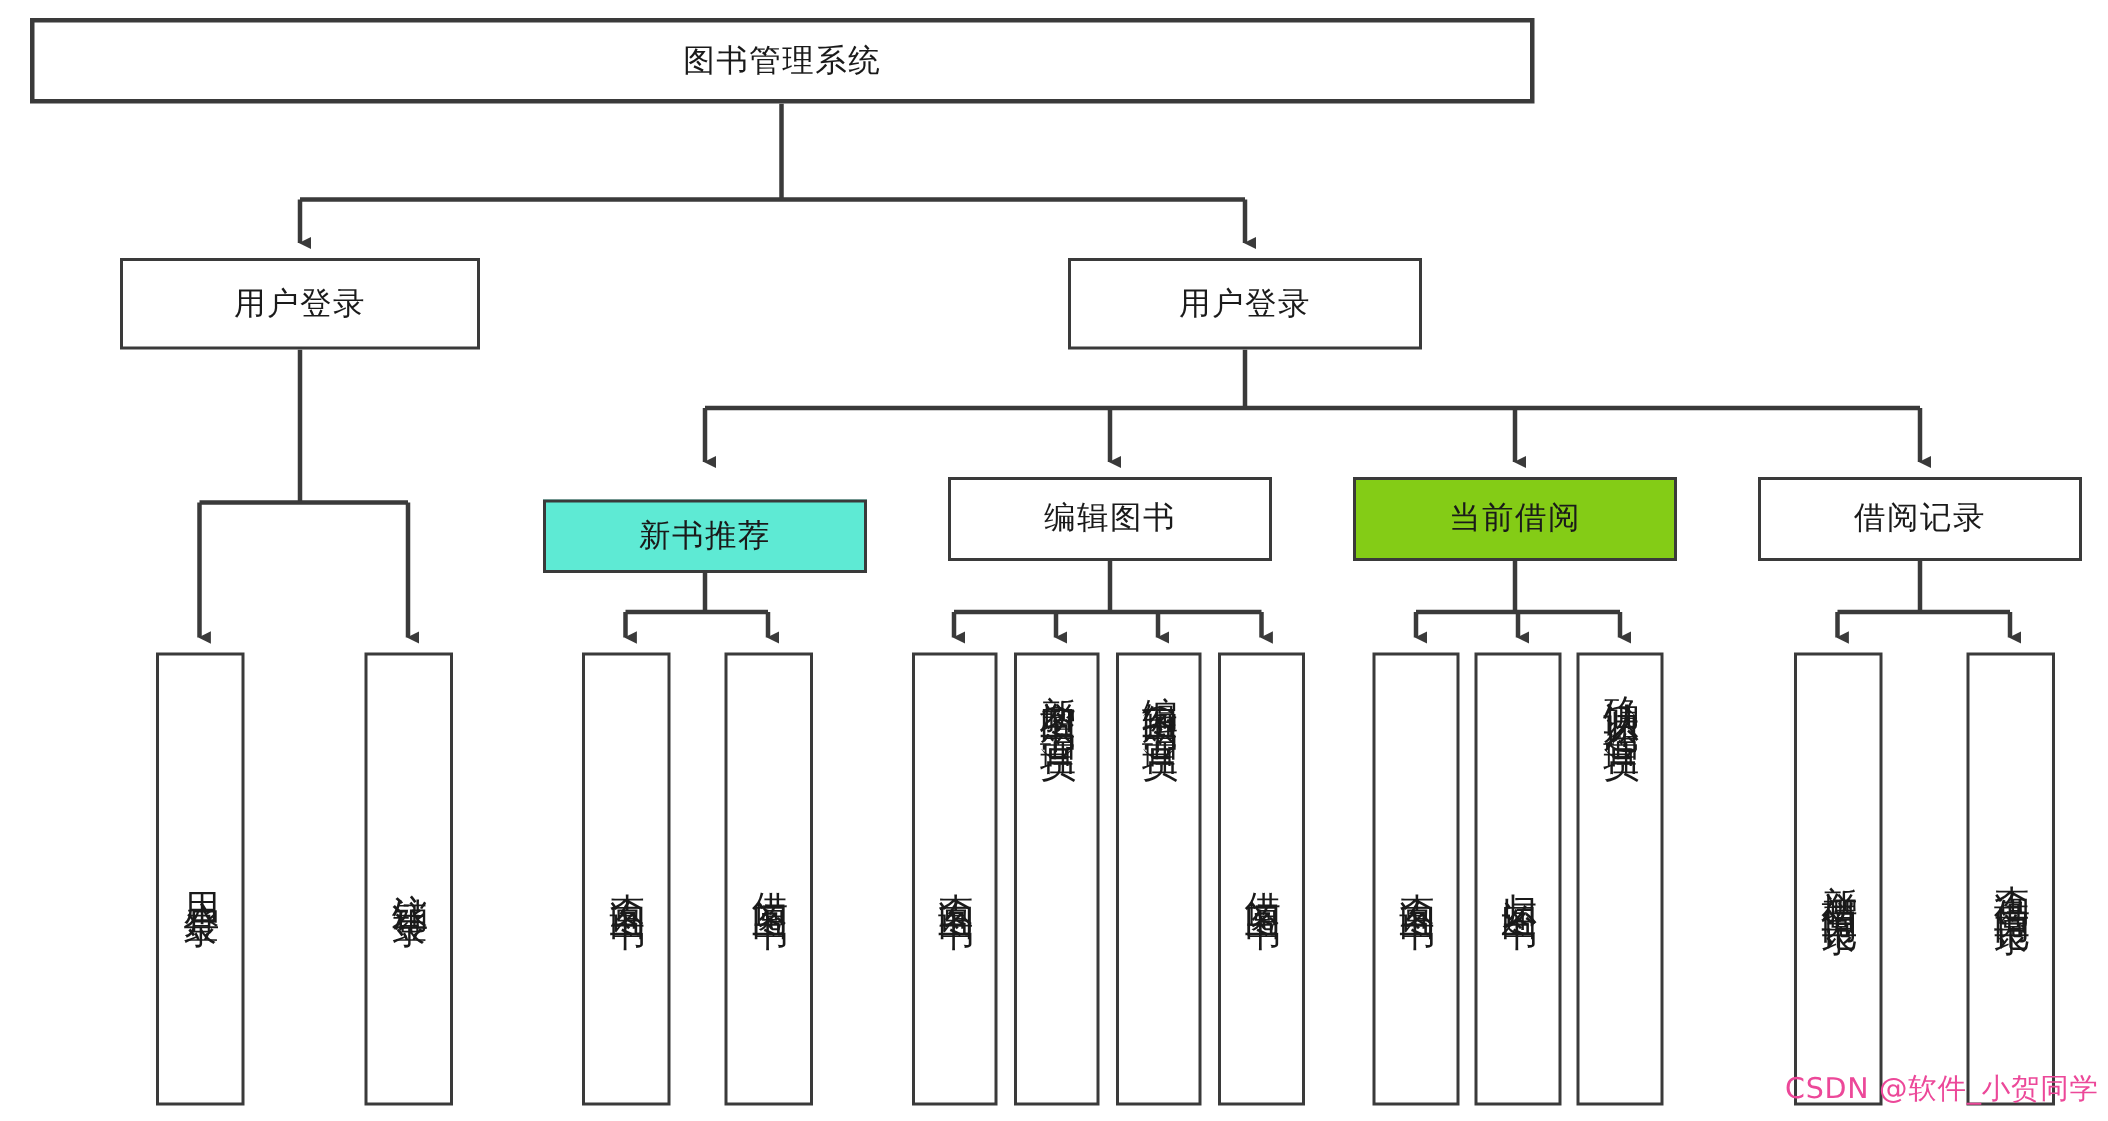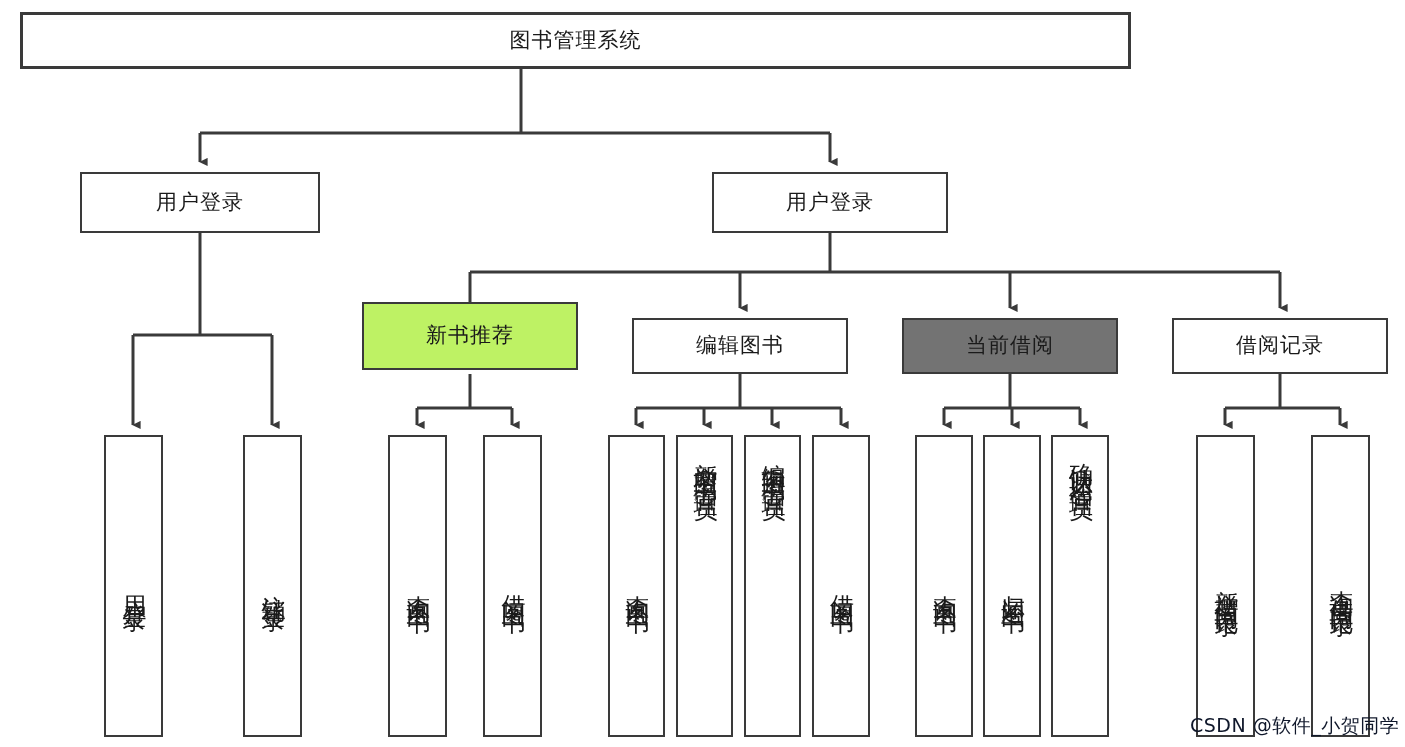--- a/index.html
+++ b/index.html
@@ -123,38 +123,38 @@
       <path d="M1012,408 L1012,425" marker-end="url(#arrow)"></path>
       <path d="M1080,408 L1080,425" marker-end="url(#arrow)"></path>
 
       <path d="M1280,374 L1280,408"></path>
       <path d="M1225,408 L1340,408"></path>
       <path d="M1225,408 L1225,425" marker-end="url(#arrow)"></path>
       <path d="M1340,408 L1340,425" marker-end="url(#arrow)"></path>
     </g>
   </svg>
 
-  <div class="node root" style="left: 20px; top: 12px; width: 1111px; height: 57px; border-color: rgb(58, 58, 58); background: rgb(255, 255, 255); align-items: center;">
+  <div class="node root" style="left: 20px; top: 12px; width: 1003px; height: 57px; border-color: rgb(58, 58, 58); background: rgb(255, 255, 255); align-items: center;">
     <span class="node-label">图书管理系统</span>
   </div>
 
   <div class="node" style="left: 80px; top: 172px; width: 240px; height: 61px; border-color: rgb(58, 58, 58); background: rgb(255, 255, 255);">
     <span class="node-label">用户登录</span>
   </div>
   <div class="node" style="left: 712px; top: 172px; width: 236px; height: 61px; border-color: rgb(58, 58, 58); background: rgb(255, 255, 255);">
     <span class="node-label">用户登录</span>
   </div>
 
-  <div class="node" style="left: 362px; top: 302px; width: 216px; height: 68px; border-color: rgb(58, 58, 58); background: #bef264;">
+  <div class="node" style="left: 362px; top: 333px; width: 216px; height: 49px; border-color: rgb(58, 58, 58); background: #5eead4;">
     <span class="node-label">新书推荐</span>
   </div>
   <div class="node" style="left: 632px; top: 318px; width: 216px; height: 56px; border-color: rgb(58, 58, 58); background: rgb(255, 255, 255);">
     <span class="node-label">编辑图书</span>
   </div>
-  <div class="node" style="left: 902px; top: 318px; width: 216px; height: 56px; border-color: rgb(58, 58, 58); background: #737373;">
+  <div class="node" style="left: 902px; top: 318px; width: 216px; height: 56px; border-color: rgb(58, 58, 58); background: #84cc16;">
     <span class="node-label">当前借阅</span>
   </div>
   <div class="node" style="left: 1172px; top: 318px; width: 216px; height: 56px; border-color: rgb(58, 58, 58); background: rgb(255, 255, 255);">
     <span class="node-label">借阅记录</span>
   </div>
 
   <div class="node leaf centered" style="left: 104px; top: 435px; width: 59px; height: 302px; border-color: rgb(58, 58, 58); background: rgb(255, 255, 255);">
     <span class="leaf-label">用户登录</span>
   </div>
   <div class="node leaf centered" style="left: 243px; top: 435px; width: 59px; height: 302px; border-color: rgb(58, 58, 58); background: rgb(255, 255, 255);">
@@ -187,14 +187,14 @@
   <div class="node leaf" style="left: 1051px; top: 435px; width: 58px; height: 302px; border-color: rgb(58, 58, 58); background: rgb(255, 255, 255);">
     <span class="leaf-label">确认归还（管理员）</span>
   </div>
   <div class="node leaf centered" style="left: 1196px; top: 435px; width: 59px; height: 302px; border-color: rgb(58, 58, 58); background: rgb(255, 255, 255);">
     <span class="leaf-label">新增借阅记录</span>
   </div>
   <div class="node leaf centered" style="left: 1311px; top: 435px; width: 59px; height: 302px; border-color: rgb(58, 58, 58); background: rgb(255, 255, 255);">
     <span class="leaf-label">查询借阅记录</span>
   </div>
 
-  <div id="watermark" style="color: #0f172a; text-align: right;">CSDN @软件_小贺同学</div>
+  <div id="watermark" style="color: #ec4899; text-align: right;">CSDN @软件_小贺同学</div>
 </div>
 
 </body></html>

